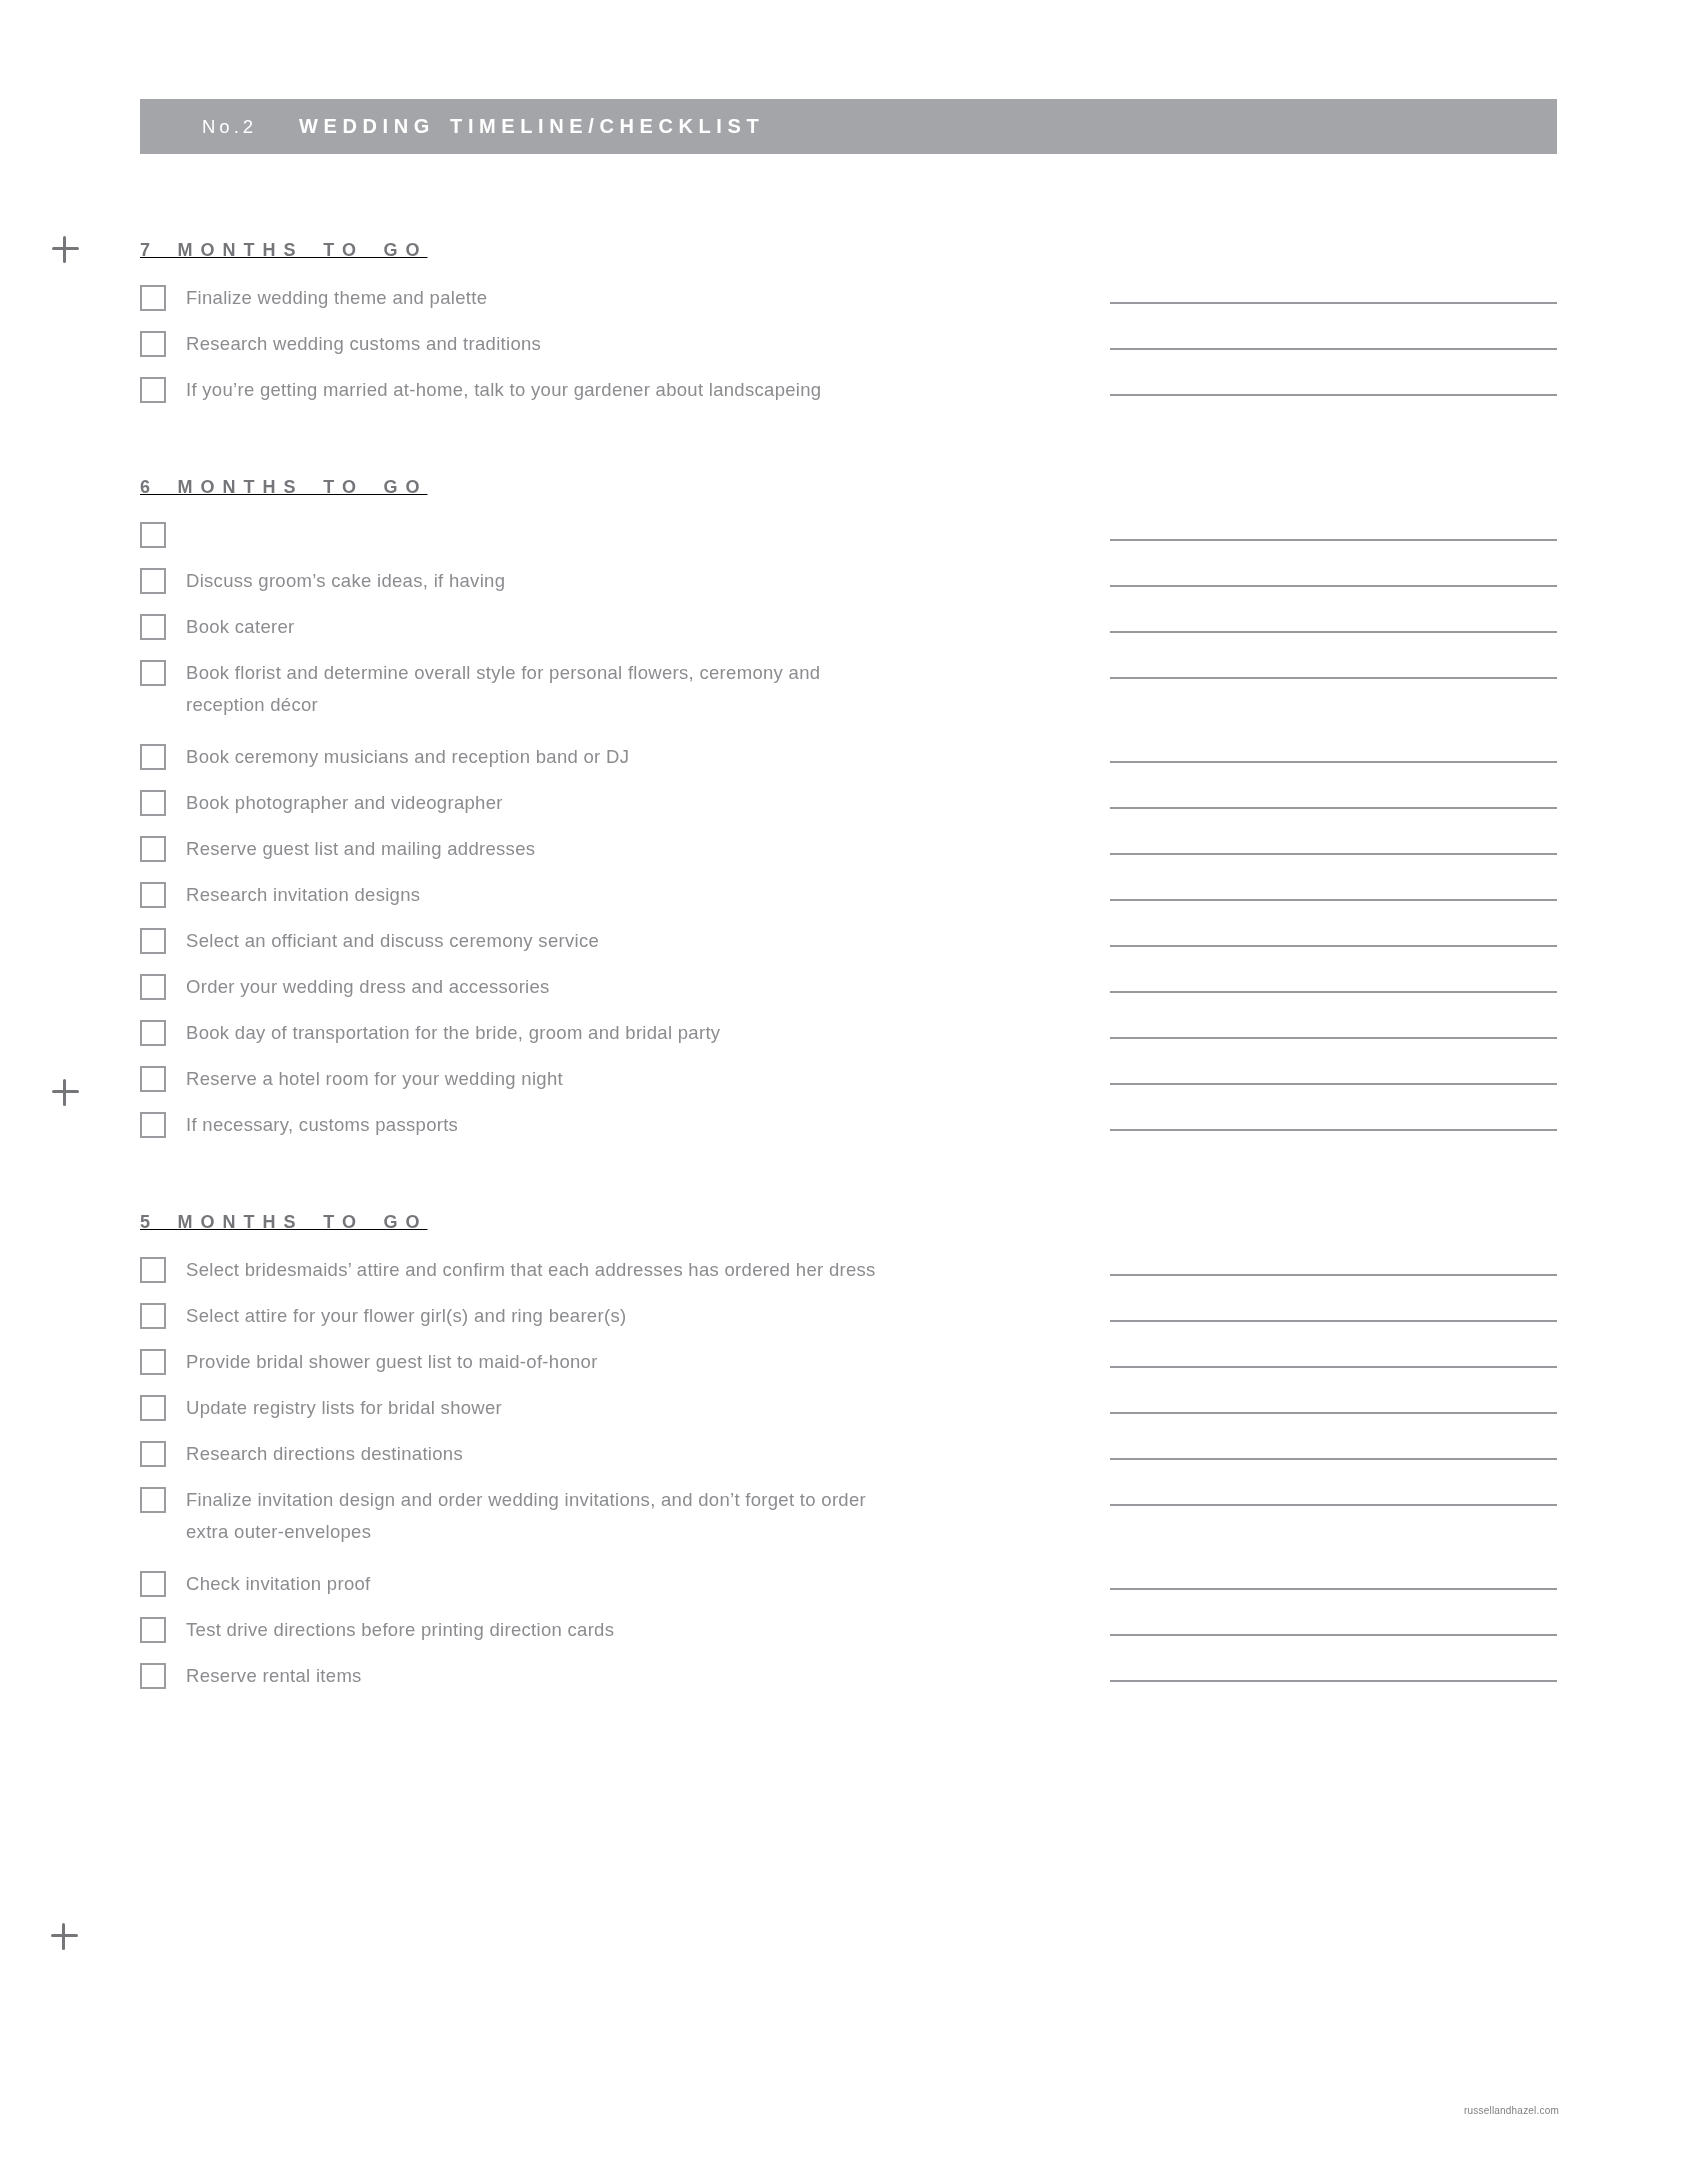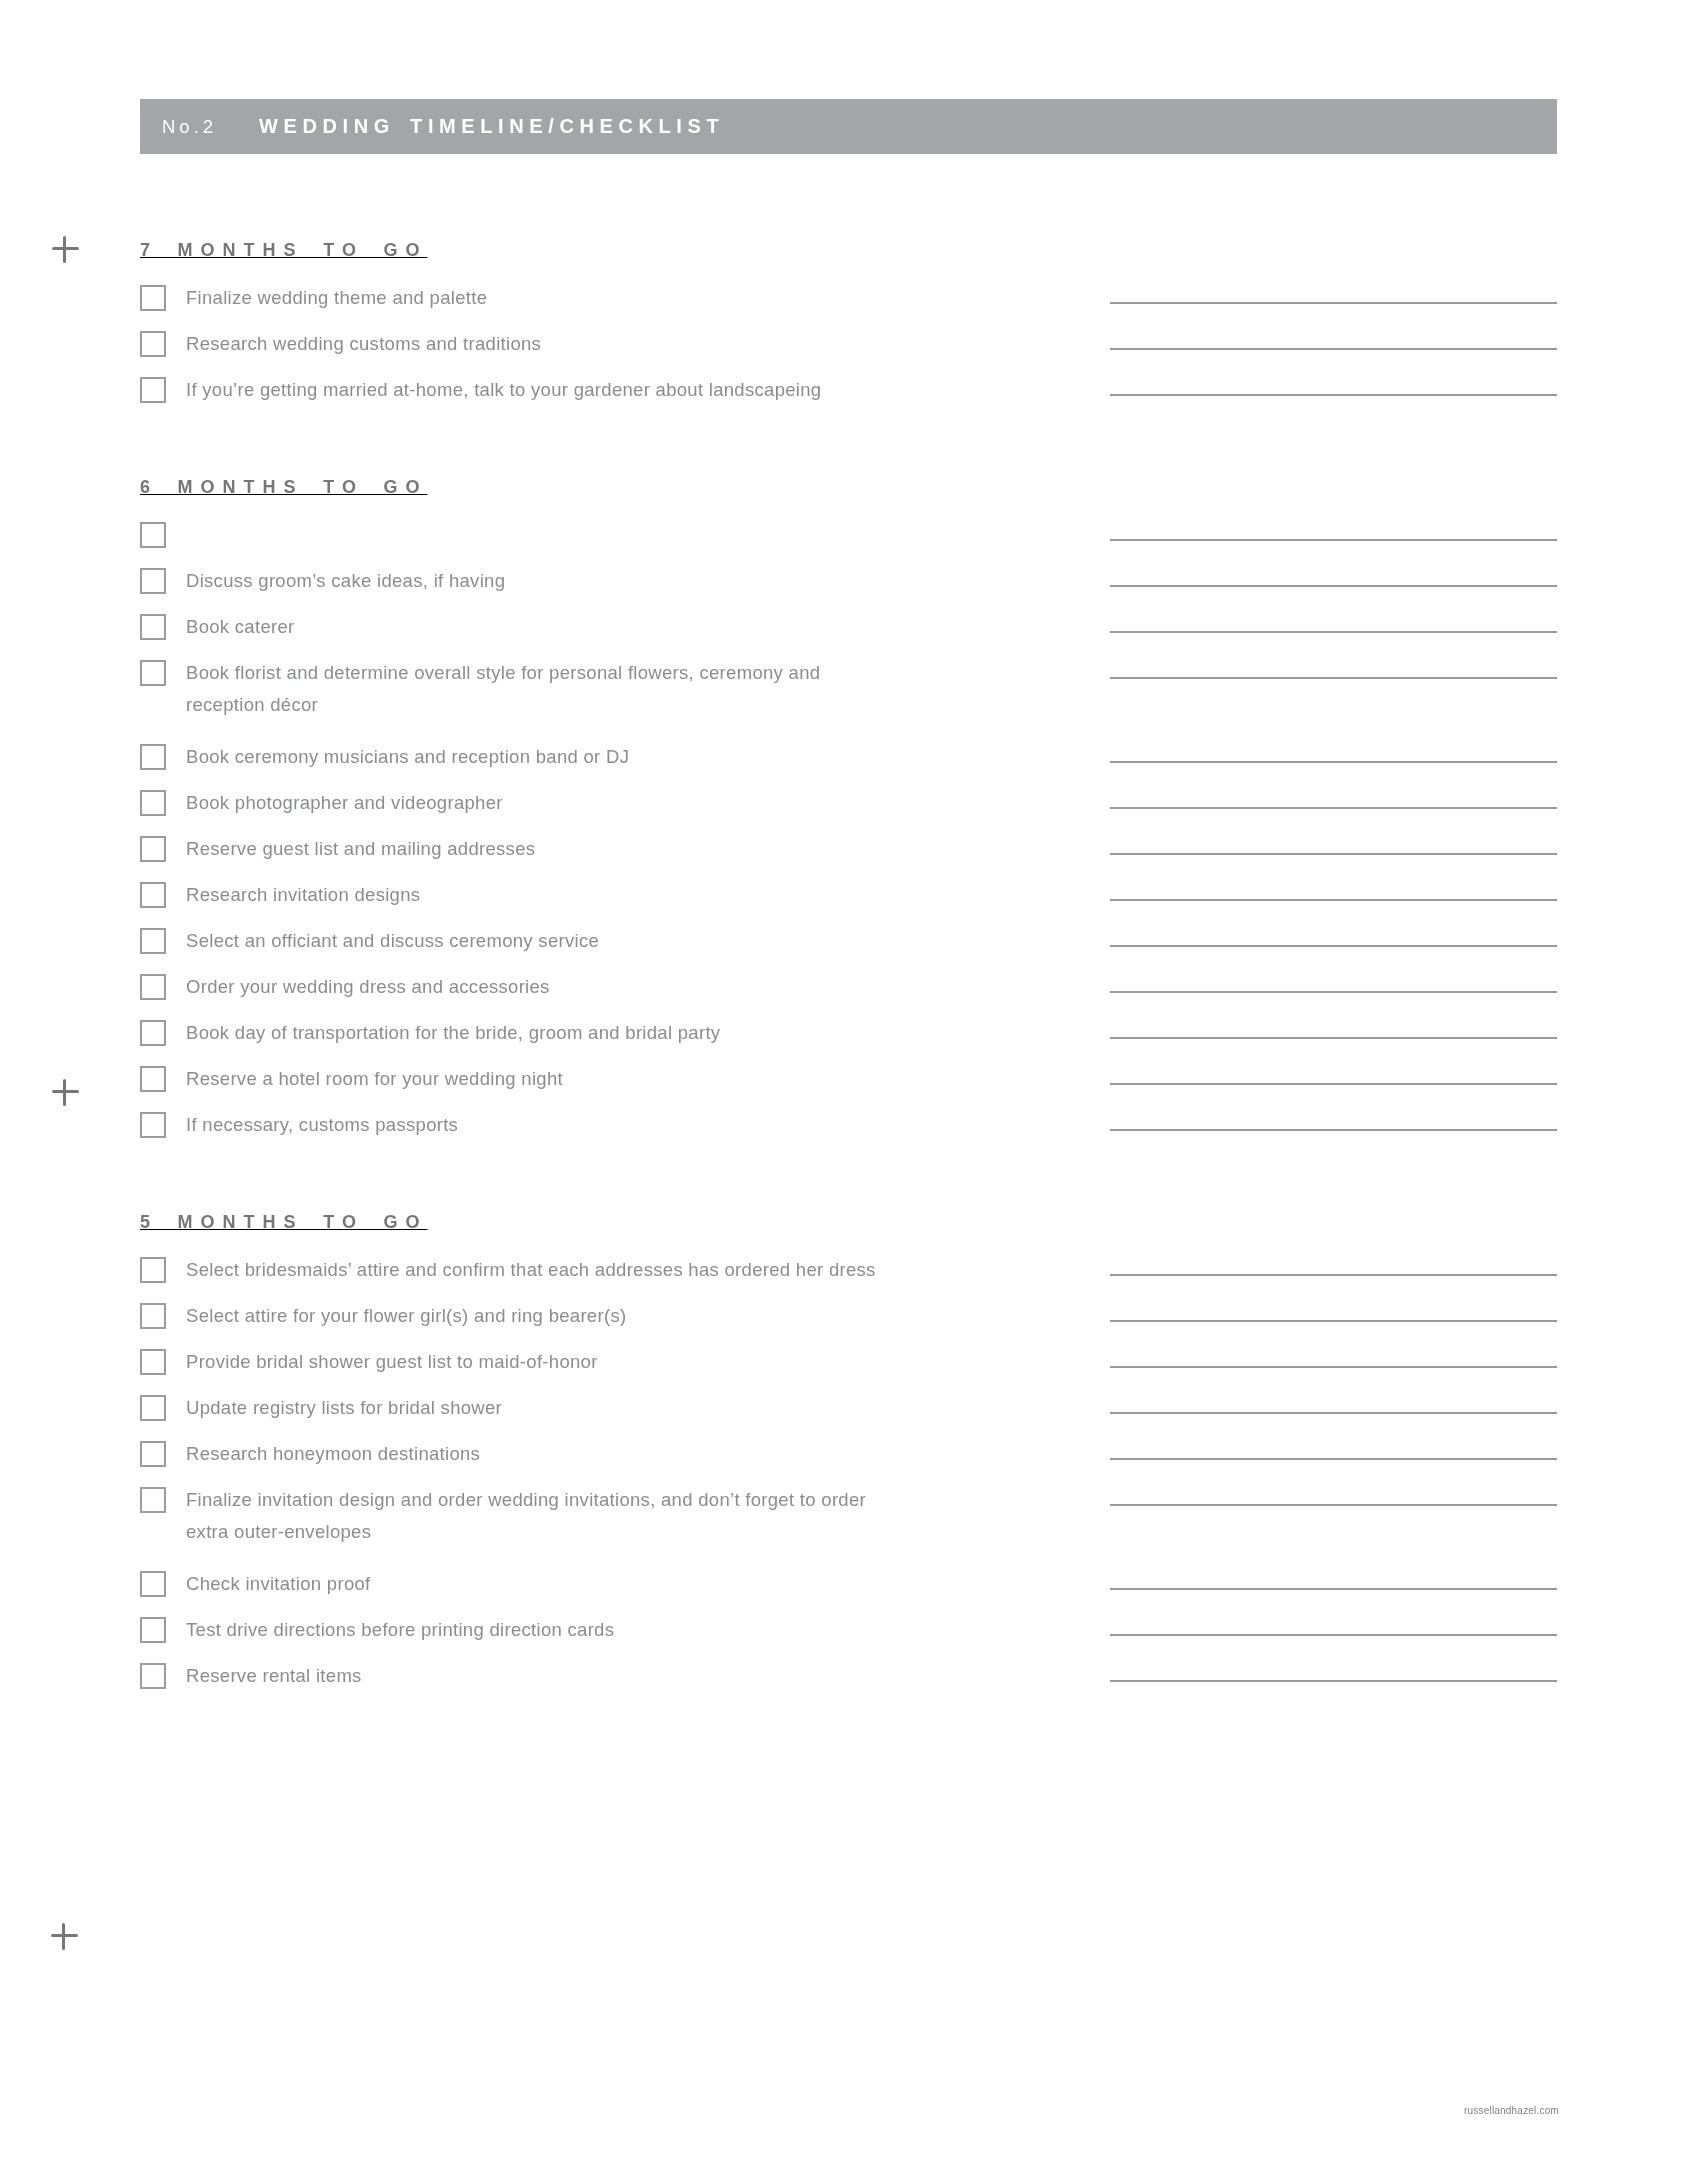--- a/index.html
+++ b/index.html
@@ -21,21 +21,21 @@
     font-family:"Liberation Sans", sans-serif;
     overflow:hidden;
   }
 
   
   .bar{
     position:absolute;left:140px;top:99px;
     width:1417px;height:55px;
     background:var(--bar-bg);
     display:flex;align-items:center;
-    padding-left:22px;box-sizing:border-box;text-align:right;
+    padding-left:62px;box-sizing:border-box;text-align:right;
   }
   .bar-no{
     font-size:18.5px;color:var(--bar-text);
     letter-spacing:4px;font-weight:400;white-space:nowrap;
   }
   .bar-title{
     font-size:20px;color:var(--bar-text);
     font-weight:700;letter-spacing:5.6px;word-spacing:4px;
     margin-left:42px;white-space:nowrap;
   }
@@ -231,21 +231,21 @@
   </div>
 
   <div class="row">
     <span class="checkbox"></span>
     <span class="label">Update registry lists for bridal shower</span>
     <span class="note-line"></span>
   </div>
 
   <div class="row">
     <span class="checkbox"></span>
-    <span class="label">Research honeymoon destinations</span>
+    <span class="label">Research directions destinations</span>
     <span class="note-line"></span>
   </div>
 
   <div class="row two-line">
     <span class="checkbox"></span>
     <span class="label">Finalize invitation design and order wedding invitations, and don’t forget to order
 extra outer-envelopes</span>
     <span class="note-line"></span>
   </div>
 

